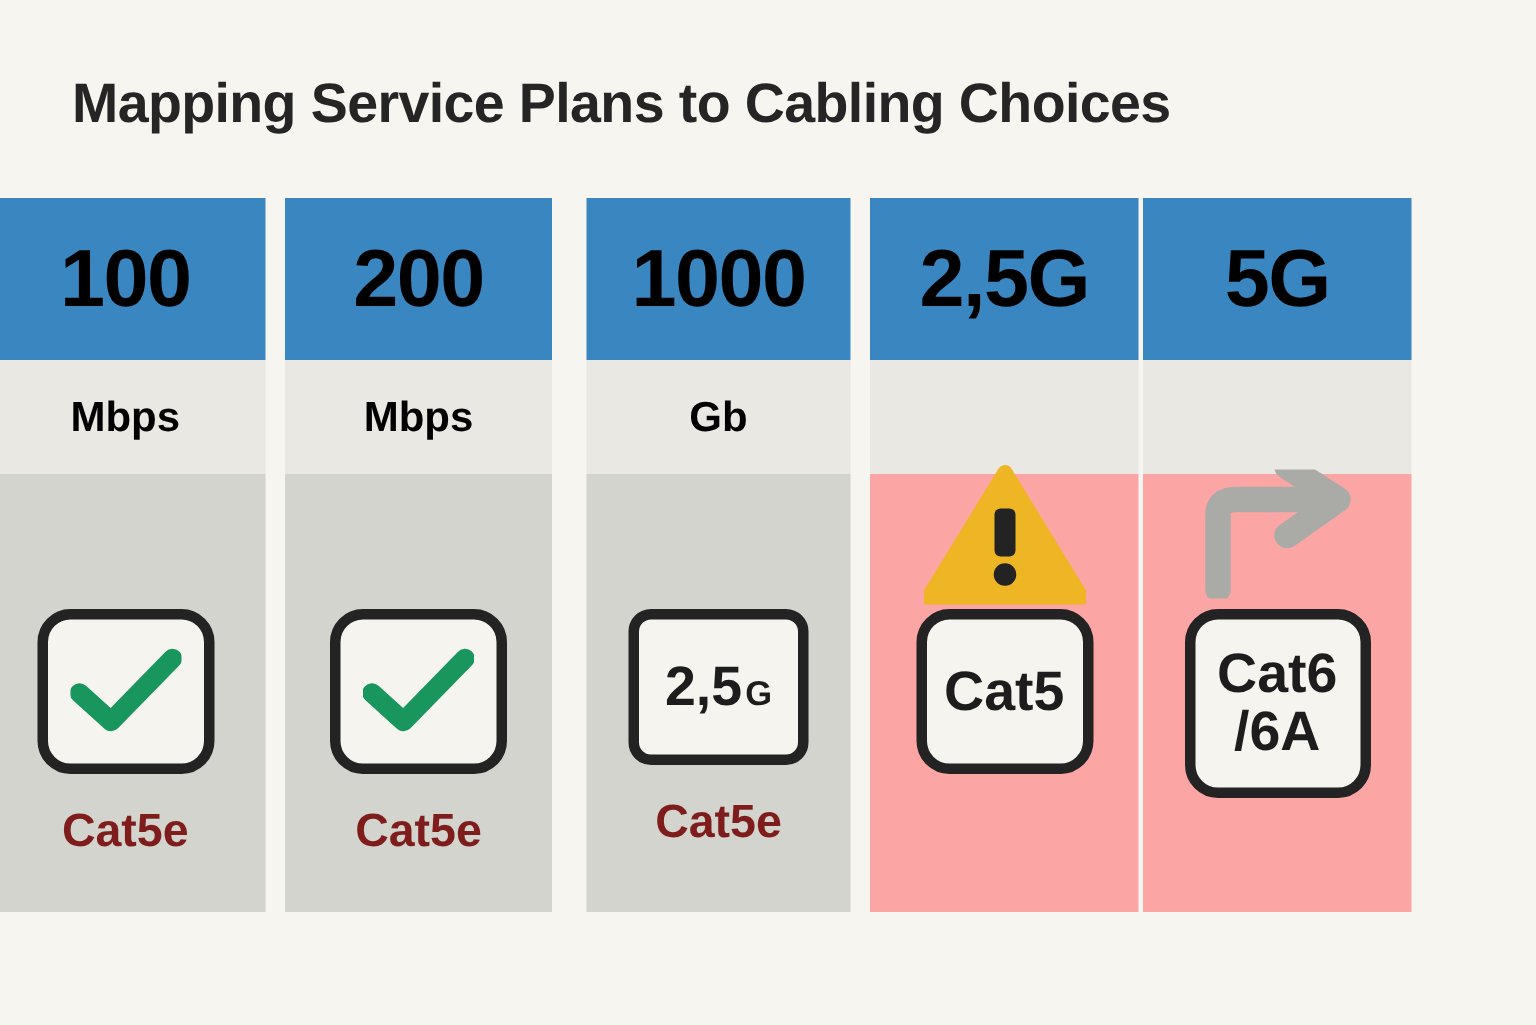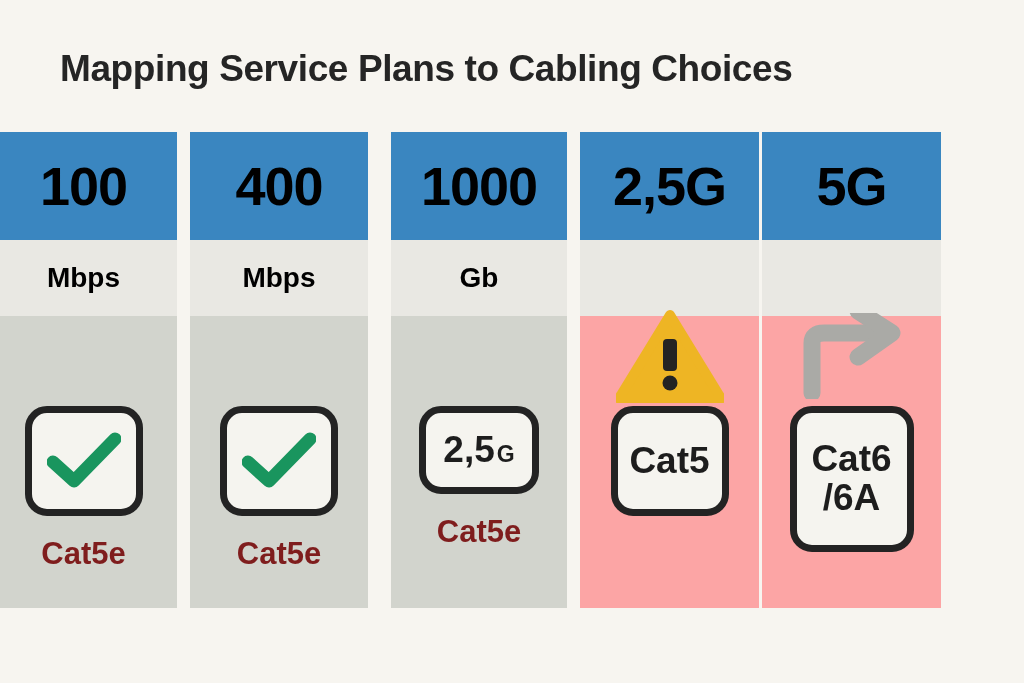--- a/index.html
+++ b/index.html
@@ -17,21 +17,21 @@
 
   #page {
     position: relative;
     width: 1024px;
     height: 683px;
   }
 
   
   #title {
     position: absolute;
-    left: 60px;
+    left: 48px;
     top: 48px;
     font-size: 37px;
     font-weight: bold;
     color: #252525;
     letter-spacing: -0.4px;
     white-space: nowrap;
   }
 
   
   #columns {
@@ -119,26 +119,27 @@
     font-weight: bold;
     line-height: 1.05;
   }
   .chip-lg {
     width: 118px;
     height: 110px;
     font-size: 37px;
   }
   .chip-md {
     width: 120px;
-    height: 88px;
-    font-size: 37px;
+    height: 104px;
+    font-size: 37px;
+    border-radius: 15px;
   }
   .chip-tall {
     width: 124px;
-    height: 146px;
+    height: 126px;
     font-size: 37px;
   }
   .chip .sup-g {
     font-size: 23px;
     font-weight: bold;
     margin-left: 2px;
   }
 
   .chip-caption {
     font-size: 31px;
@@ -172,21 +173,21 @@
             <path d="M6 31 L27 50 L68 8" stroke="#19955e" stroke-width="13" stroke-linecap="round" stroke-linejoin="round" fill="none"></path>
           </svg>
         </div>
         <div class="chip-caption" style="margin-top:22px;">Cat5e</div>
         <div class="spacer-flex"></div>
       </div>
     </div>
 
     <div class="column" style="left:190px; width:178px;">
       <div class="col-header">
-        <span class="col-header-text">400</span>
+        <span class="col-header-text">200</span>
       </div>
       <div class="col-sub">
         <span class="col-sub-text">Mbps</span>
       </div>
       <div class="col-body">
         <div class="status-slot"></div>
         <div class="chip chip-lg">
           <svg width="74" height="60" viewBox="0 0 74 60">
             <path d="M6 31 L27 50 L68 8" stroke="#19955e" stroke-width="13" stroke-linecap="round" stroke-linejoin="round" fill="none"></path>
           </svg>

